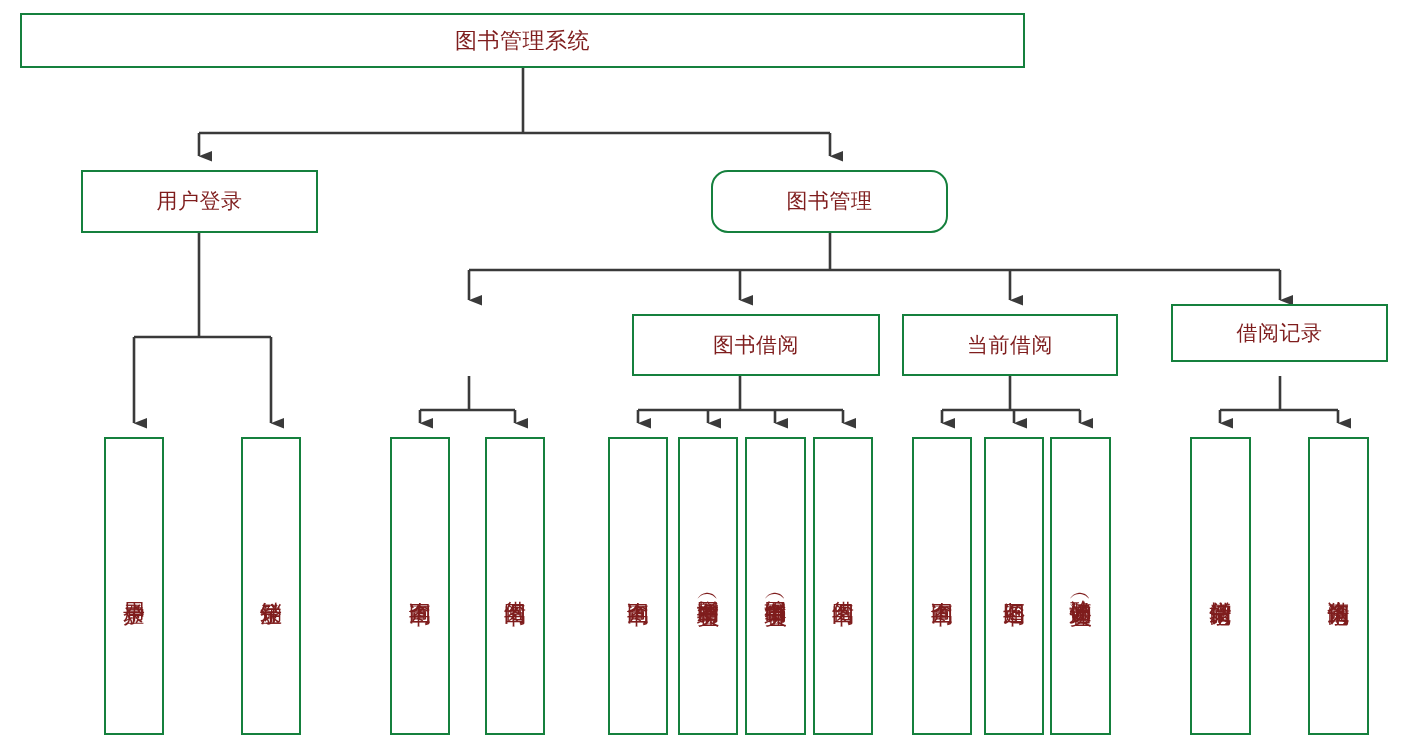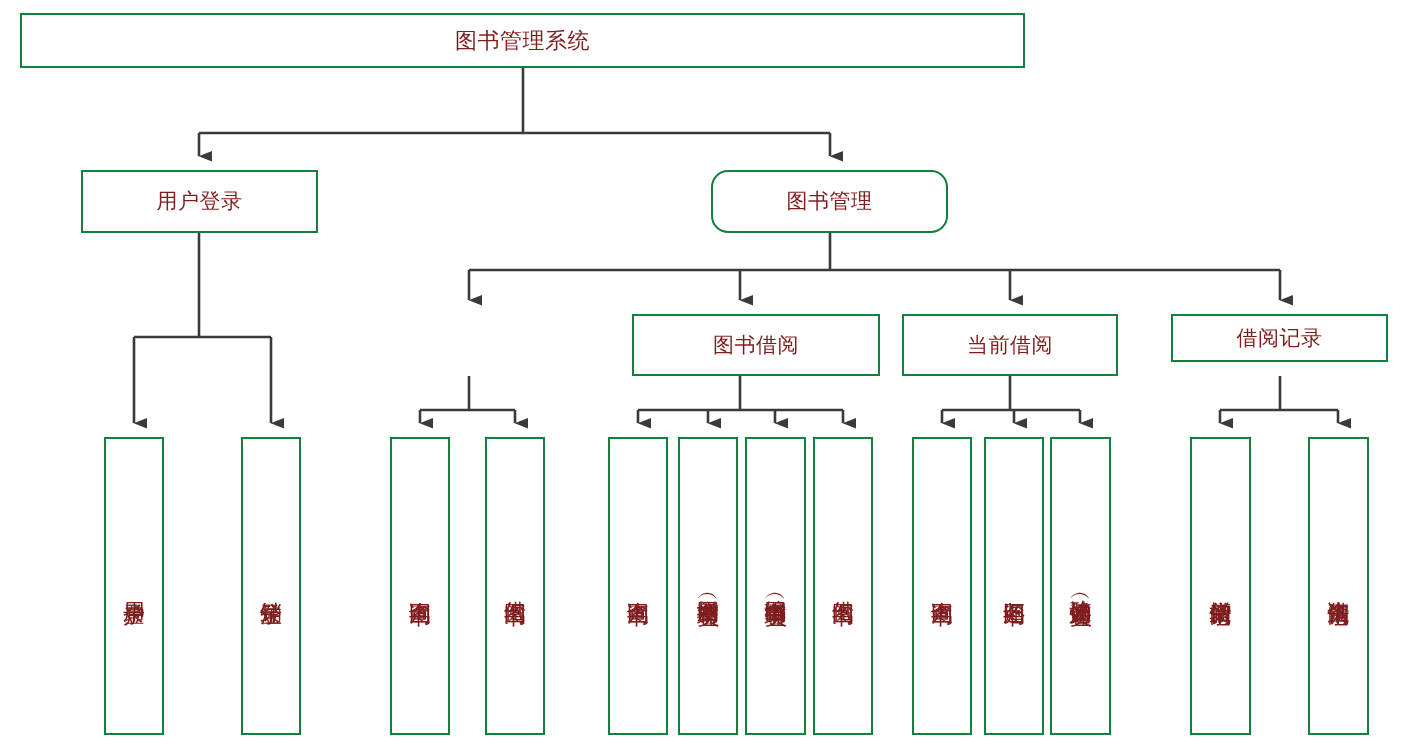--- a/index.html
+++ b/index.html
@@ -135,21 +135,21 @@
   <div class="node horiz" style="left:711px; top:170px; width:237px; height:63px;border-radius:17px;">
     <span class="label">图书管理</span>
   </div>
 
   <div class="node horiz" style="left:632px; top:314px; width:248px; height:62px;">
     <span class="label">图书借阅</span>
   </div>
   <div class="node horiz" style="left:902px; top:314px; width:216px; height:62px;">
     <span class="label">当前借阅</span>
   </div>
-  <div class="node horiz" style="left:1171px; top:314px; width:217px; height:48px;">
+  <div class="node horiz" style="left:1171px; top:304px; width:217px; height:58px;">
     <span class="label">借阅记录</span>
   </div>
 
   <div class="node vert" style="left:104px; top:437px; width:60px; height:298px;">
     <span class="label">用户登录</span>
   </div>
   <div class="node vert" style="left:241px; top:437px; width:60px; height:298px;">
     <span class="label">注销登录</span>
   </div>
   <div class="node vert" style="left:390px; top:437px; width:60px; height:298px;">

